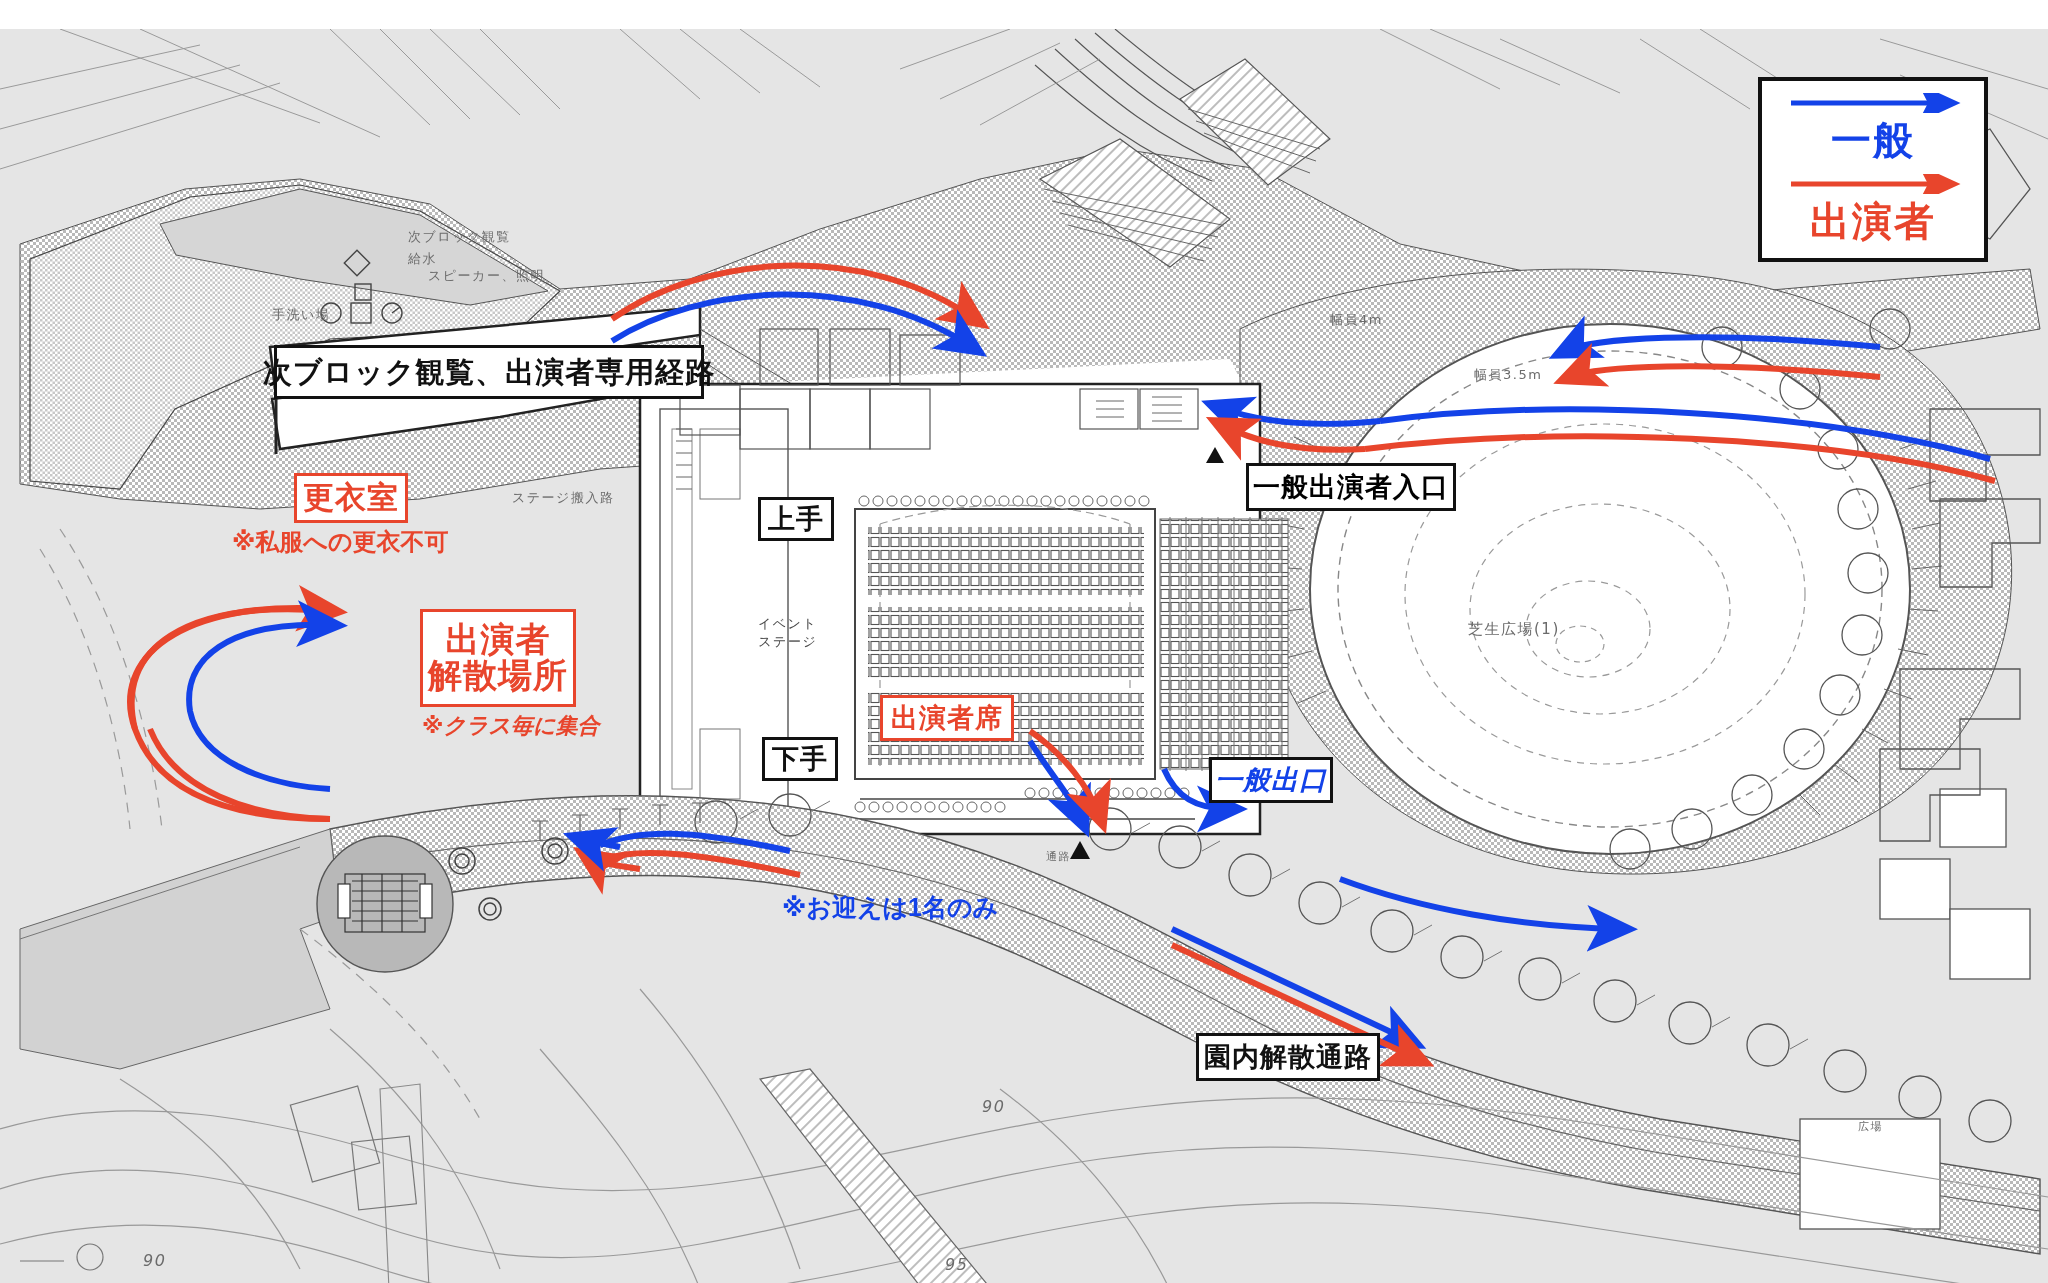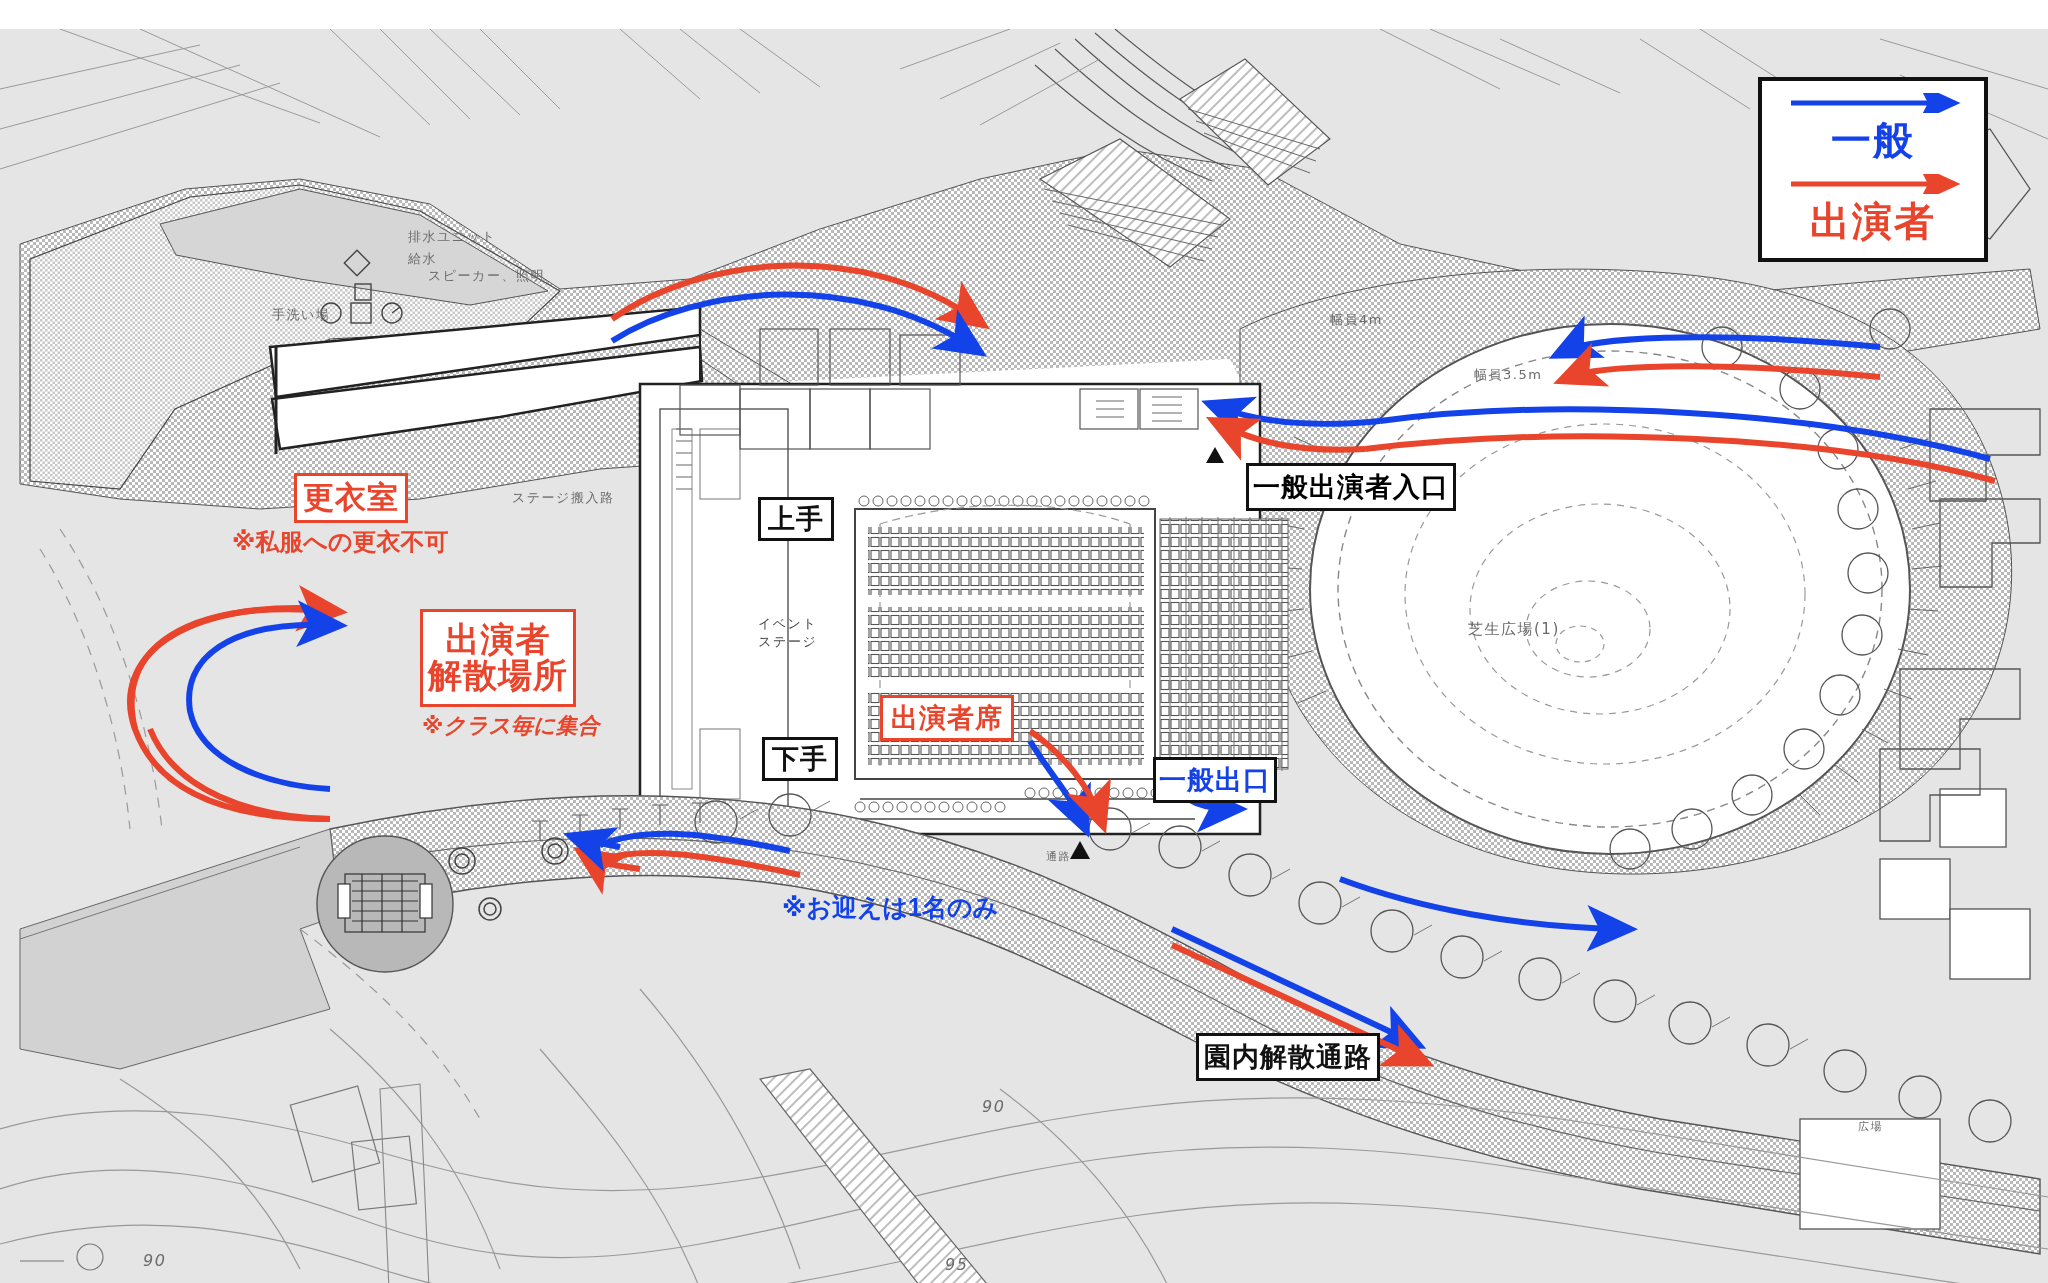--- a/index.html
+++ b/index.html
@@ -402,20 +402,21 @@
             <marker id="lgR" markerWidth="9" markerHeight="9" refX="5" refY="4.5" orient="auto">
           <path d="M0,0.6 L8.5,4.5 L0,8.4 L2,4.5 Z" fill="#e8452c"></path>
             </marker>
           </defs>
         <line x1="8" y1="10" x2="160" y2="10" stroke="#e8452c" stroke-width="5" marker-end="url(#lgR)"></line>
       </svg>
       <span class="ltxt r" style="font-size:40px;">出演者</span>
     </div>
   </div>
 
+  <div class="lbl k" style="left:274px;top:316px;width:424px;height:48px;font-size:29px;border-width:3px;">次ブロック観覧、出演者専用経路</div>
 
   <div class="lbl red" style="left:294px;top:444px;width:108px;height:44px;font-size:31px;">更衣室</div>
   <div class="note red" style="left:232px;top:497px;font-size:24px;">※私服への更衣不可</div>
 
   <div class="lbl red" style="left:420px;top:580px;width:150px;height:92px;flex-direction:column;font-size:34px;">
     <span>出演者</span>
     <span>解散場所</span>
   </div>
   <div class="note red" style="left:422px;top:682px;font-size:22px;font-style:italic;">※クラス毎に集合</div>
 
@@ -424,27 +425,27 @@
   <div class="lbl k" style="left:762px;top:708px;width:70px;height:38px;font-size:27px;border-width:3px;">下手</div>
 
   <div class="lbl red" style="left:880px;top:666px;width:128px;height:40px;font-size:27px;">出演者席</div>
 
   <div class="lbl" style="left:1246px;top:434px;width:204px;height:42px;font-size:27px;border-width:3px;gap:0;">
     <span class="blue">一般</span>
     <span class="red" style="border:none;">出演者</span>
     <span class="k">入口</span>
   </div>
 
-  <div class="lbl blue" style="left:1153px;top:728px;width:118px;height:40px;font-size:27px;border-width:3px;">一般出口</div>
+  <div class="lbl blue" style="left:1209px;top:728px;width:118px;height:40px;font-size:27px;border-width:3px;font-style:italic;">一般出口</div>
 
   <div class="note blue" style="left:782px;top:862px;font-size:25px;">※お迎えは1名のみ</div>
 
   <div class="lbl k" style="left:1196px;top:1004px;width:178px;height:42px;font-size:27px;border-width:3px;">園内解散通路</div>
 
-  <div class="cad" style="left:408px;top:199px;">排水ユニット</div>
+  <div class="cad" style="left:408px;top:199px;">次ブロック観覧</div>
   <div class="cad" style="left:408px;top:221px;">給水</div>
   <div class="cad" style="left:428px;top:238px;">スピーカー、照明</div>
   <div class="cad" style="left:272px;top:277px;">手洗い場</div>
   <div class="cad" style="left:512px;top:460px;">ステージ搬入路</div>
   <div class="cad dk" style="left:758px;top:586px;line-height:1.4;text-align:right;">
     <div>イベント</div>
     <div>ステージ</div>
   </div>
   <div class="cad" style="left:1330px;top:282px;">幅員4m</div>
   <div class="cad" style="left:1444px;top:337px;padding-left:30px;">幅員3.5m</div>

